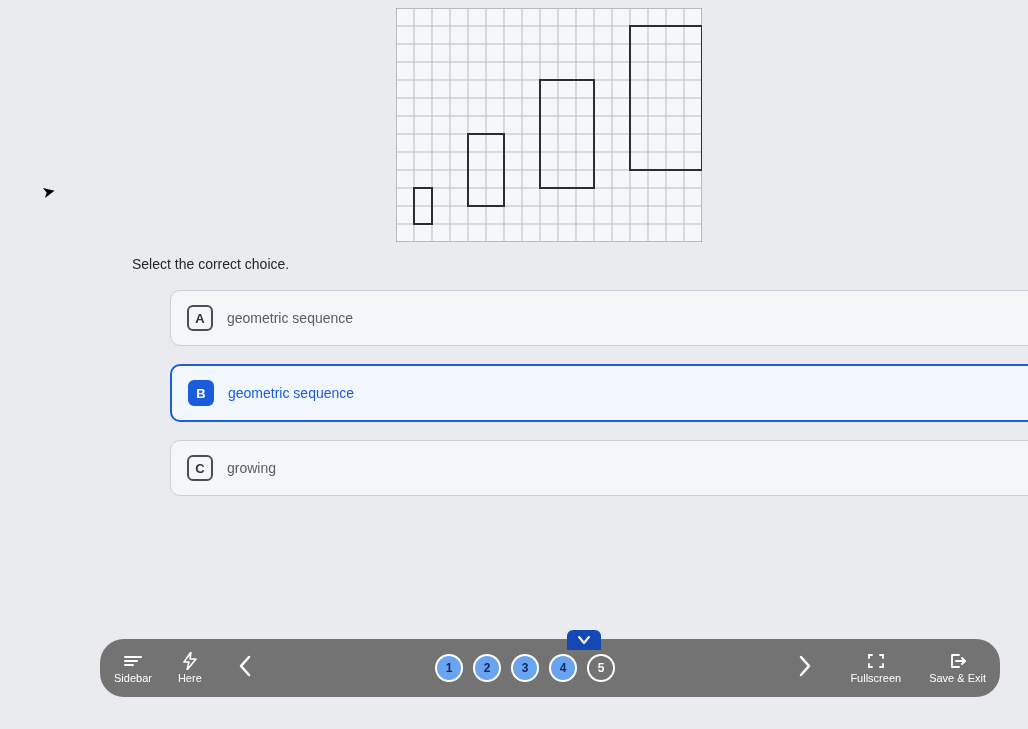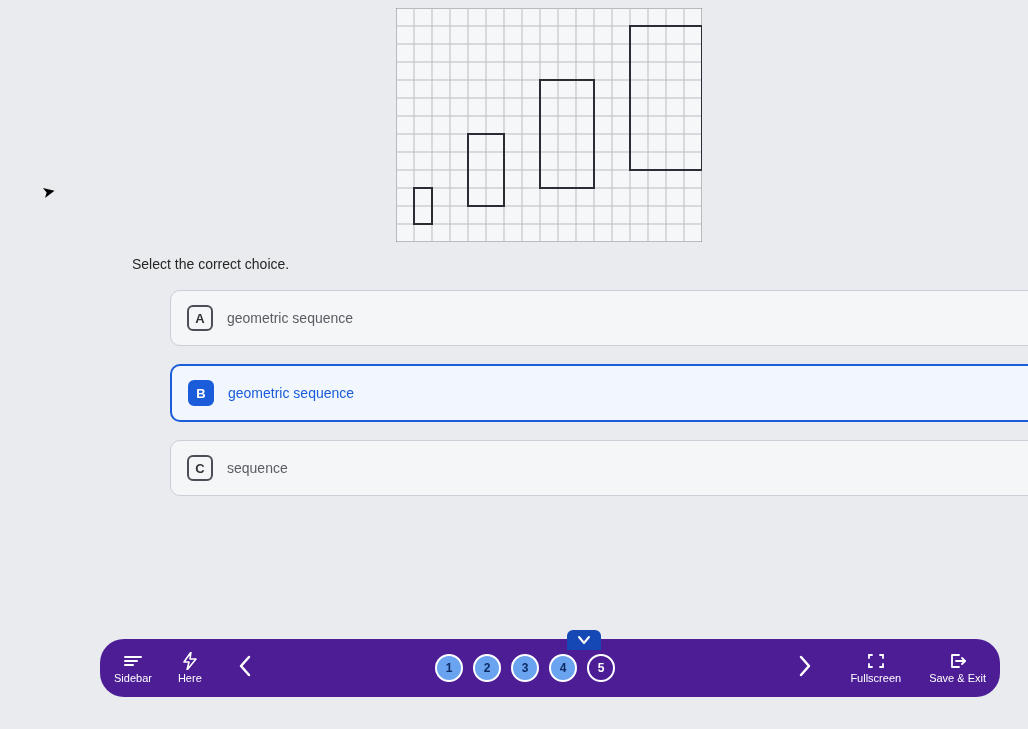--- a/index.html
+++ b/index.html
@@ -57,21 +57,21 @@
   .choice-text { color:#2f4da1; font-size:14px; }
   .choice .choice-text { color:#3b3f45; }
   .choice.selected .choice-text { color:#1a5cd9; }
   .choice:not(.selected) .choice-text { color:#595d63; }
 
   
   .toolbar {
     position:absolute;
     left: 100px; right: 28px; bottom: 32px;
     height: 58px;
-    background: #4c1d95;
+    background: #737373;
     border-radius: 24px;
     display:flex; align-items:center;
     color:#fff;
     padding: 0 14px;
   }
   .tb-left { display:flex; align-items:flex-end; gap: 26px; }
   .tb-item { display:flex; flex-direction:column; align-items:center; font-size:11px; gap:2px; }
   .tb-item .ic { width:22px; height:18px; display:flex; align-items:center; justify-content:center; }
   .hamburger { width:18px; }
   .hamburger div { height:2px; background:#fff; margin:2px 0; border-radius:2px; }
@@ -164,21 +164,21 @@
         <div class="choice">
           <div class="badge">A</div>
           <div class="choice-text">geometric sequence</div>
         </div>
         <div class="choice selected">
           <div class="badge">B</div>
           <div class="choice-text">geometric sequence</div>
         </div>
         <div class="choice">
           <div class="badge">C</div>
-          <div class="choice-text">sequence</div>
+          <div class="choice-text">growing</div>
         </div>
       </div>
   </div>
 
   <div class="toolbar">
     <div class="tb-left">
       <div class="tb-item">
         <div class="ic">
             <div class="hamburger">
               <div></div>

